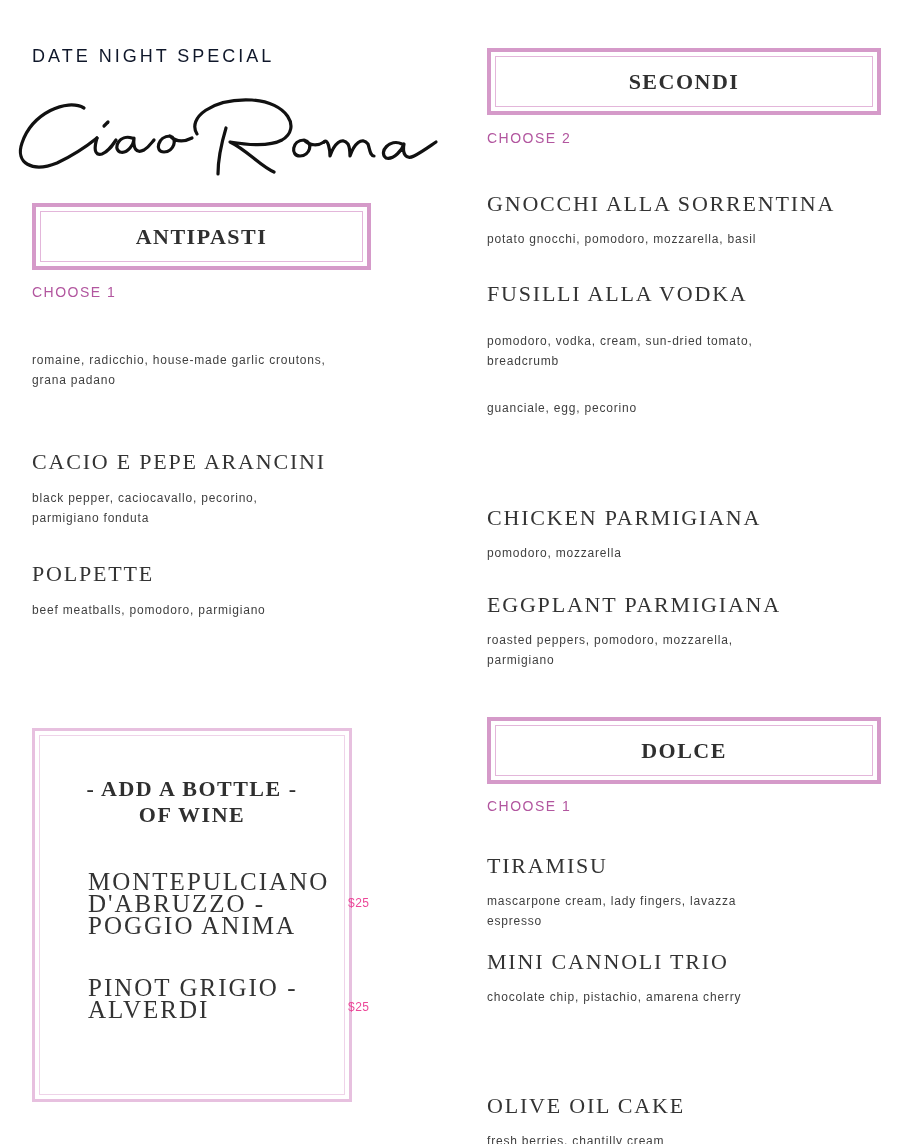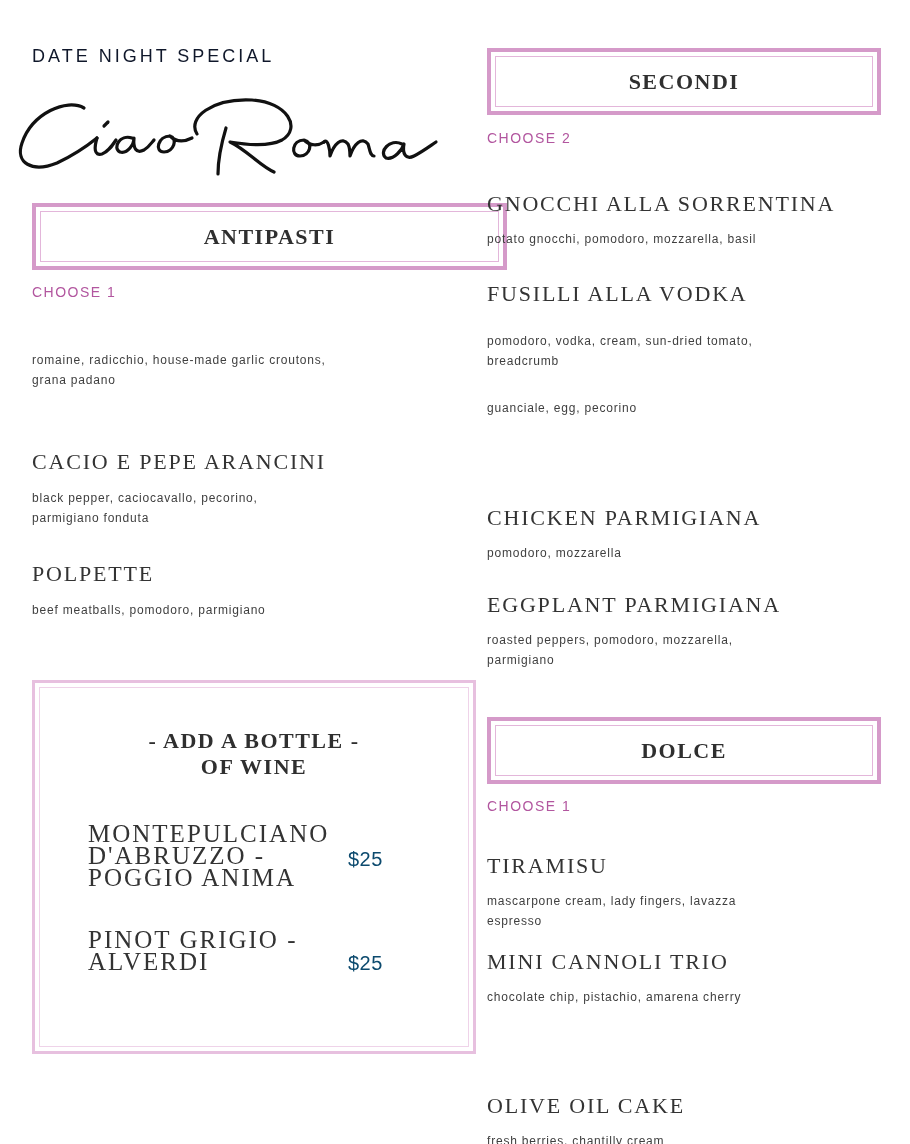--- a/index.html
+++ b/index.html
@@ -30,36 +30,36 @@
   }
   .item-name {
     font-family: "Liberation Serif", serif; font-size: 22px; letter-spacing: 1.8px;
     color: #333333; line-height: 26px;
   }
   .item-desc {
     font-family: "Liberation Sans", sans-serif; font-size: 12px; letter-spacing: 0.8px;
     color: #3f3f3f; line-height: 20px;
   }
   .wine-box {
-    position: absolute; left: 32px; top: 680px; width: 444px; height: 374px;
+    position: absolute; left: 32px; top: 728px; width: 320px; height: 374px;
     border: 3px solid #e7c0df; box-sizing: border-box;
   }
   .wine-box .inner {
     position: absolute; left: 4px; right: 4px; top: 4px; bottom: 4px; border: 1.5px solid #efd3e9;
   }
   .wine-title {
     font-family: "Liberation Serif", serif; font-weight: bold; font-size: 22px; letter-spacing: 1.5px;
     color: #2f2f2f; text-align: center; line-height: 26px;
   }
   .wine-name {
     font-family: "Liberation Serif", serif; font-size: 25px; letter-spacing: 2px; color: #333;
     line-height: 22px; width: 250px;
   }
   .wine-price {
-    font-family: "Liberation Sans", sans-serif; font-size: 20px; color: #0c4a6e; letter-spacing: 0.5px;
+    font-family: "Liberation Sans", sans-serif; font-size: 12px; color: #ec4899; letter-spacing: 0.5px;
   }
 </style>
 </head>
 <body>
 
 <div class="abs kicker" style="left:32px; top:46px;">DATE NIGHT SPECIAL</div>
 
 <div class="abs script-title">
   <svg width="430" height="100" viewBox="0 0 430 100">
     <g fill="none" stroke="#111" stroke-width="3.2" stroke-linecap="round" stroke-linejoin="round">
@@ -78,21 +78,21 @@
 
       <path d="M292 52 C280 52 278 68 288 68 C298 68 302 54 292 52 C298 58 306 58 312 54"></path>
 
       <path d="M312 54 C316 50 318 62 318 68 C322 56 330 48 336 56 C338 60 338 66 338 68 C342 56 350 48 356 56 C358 62 358 68 362 68"></path>
 
       <path d="M390 56 C378 50 366 64 374 70 C382 72 390 62 392 56 C390 66 394 72 402 68 C410 64 418 58 424 54"></path>
     </g>
   </svg>
 </div>
 
-<div class="section-box" style="left:32px; top:203px; width:475px; height:67px;">
+<div class="section-box" style="left:32px; top:203px; width:339px; height:67px;">
   <div class="inner">
       <span class="section-title">ANTIPASTI</span>
     </div>
 </div>
 <div class="abs choose" style="left:32px; top:284px;">CHOOSE 1</div>
 
 <div class="abs" style="left:32px; top:337px;">
   <div class="item-desc" style="margin-top:13px;">
     <div>romaine, radicchio, house-made garlic croutons,</div>
     <div>grana padano</div>

